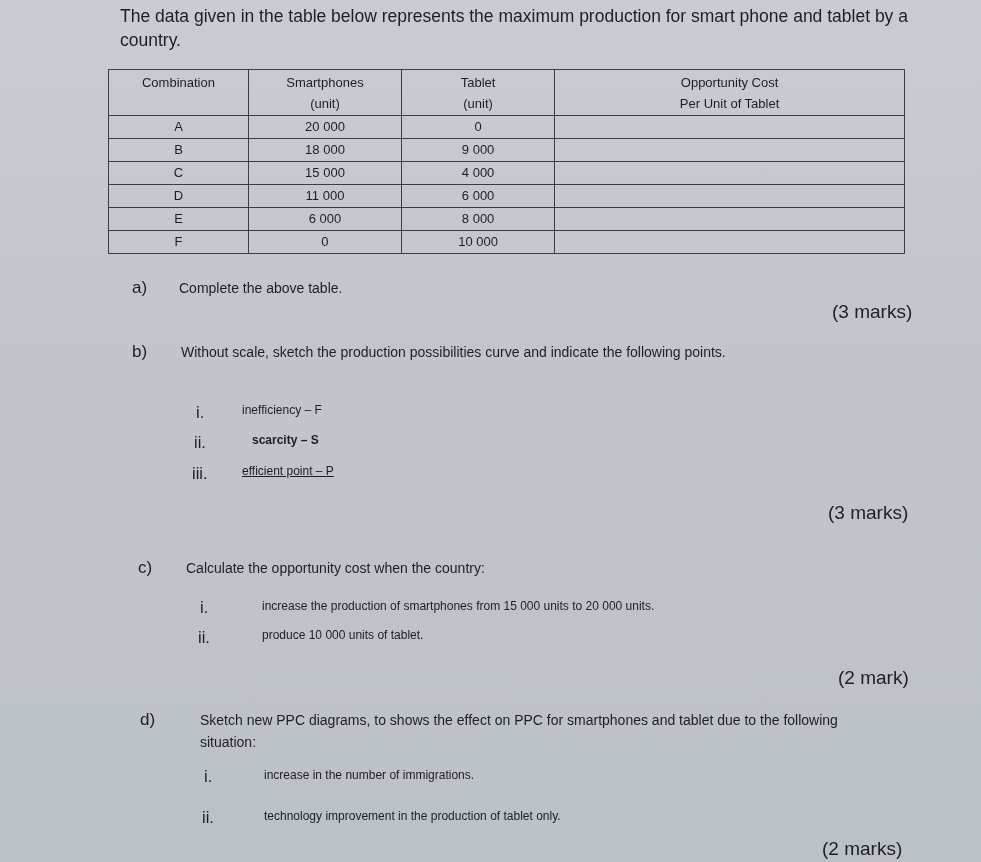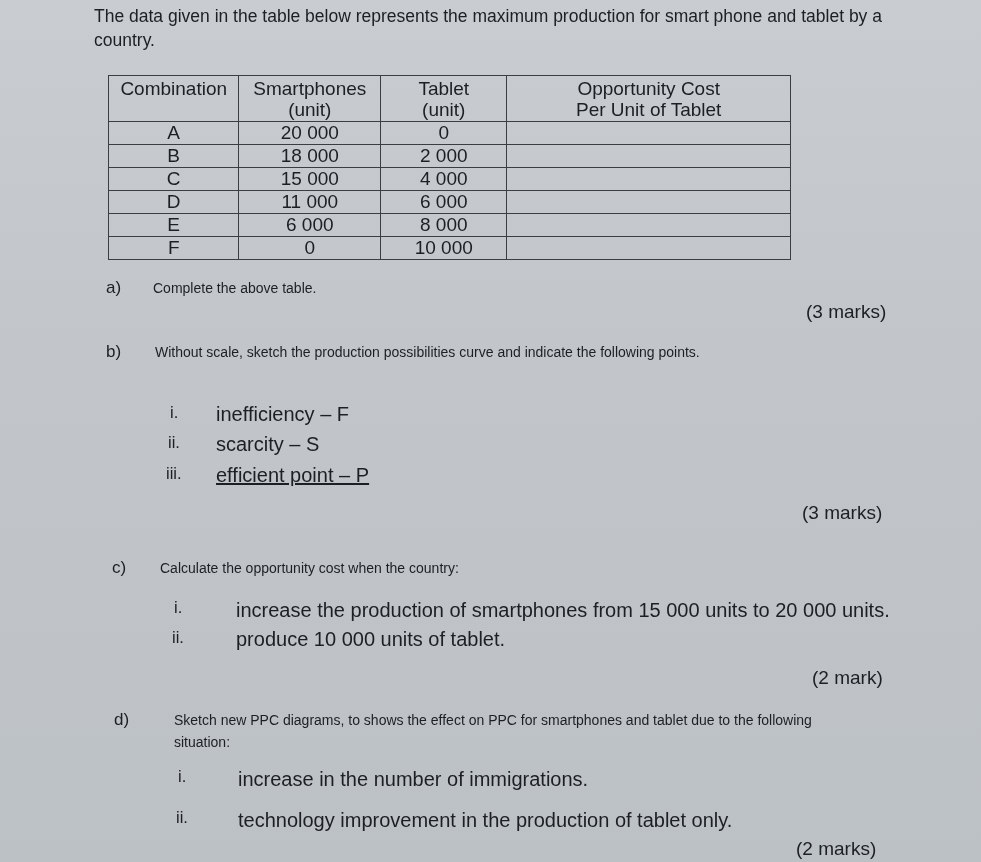--- a/index.html
+++ b/index.html
@@ -3,38 +3,38 @@
 <meta charset="utf-8">
 <style>
   html, body { margin: 0; padding: 0; }
   body {
     width: 981px; height: 862px; overflow: hidden;
     background: linear-gradient(180deg, #c9ccd1 0%, #c2c6cb 40%, #bcc1c6 100%);
     font-family: "Liberation Sans", sans-serif;
     color: #1c1f24;
     position: relative;
   }
-  .abs { position: absolute; }
+  .abs { position: absolute; margin-left: 26px; }
   .intro { left: 94px; top: 4px; width: 790px; font-size: 17.5px; line-height: 24px; }
   table.ppc {
-    position: absolute; left: 108px; top: 75px; width: 683px;
-    border-collapse: collapse; font-size: 19px;
+    position: absolute; left: 108px; top: 69px; width: 797px;
+    border-collapse: collapse; font-size: 13px;
   }
   table.ppc th, table.ppc td {
     border: 1.3px solid #3a3e44; text-align: center; padding: 0; font-weight: normal;
   }
   table.ppc th { line-height: 21px; padding-top: 2px; padding-bottom: 1px; vertical-align: top; }
   table.ppc td { height: 22px; line-height: 22px; }
   table.ppc th.oc { border-right: 1.3px solid #3a3e44; }
   .col1 { width: 137px; } .col2 { width: 150px; } .col3 { width: 150px; } .col4 { width: 344px; }
   .q-label { font-size: 17px; }
   .q-text { font-size: 14px; line-height: 22px; }
   .marks { font-size: 19px; }
   .sub-num { font-size: 16.5px; }
-  .sub-text { font-size: 20px; }
+  .sub-text { font-size: 12px; }
 </style>
 </head>
 <body>
 
 <div class="abs intro">The data given in the table below represents the maximum production for smart phone and tablet by a country.</div>
 
 <table class="ppc">
   <thead>
     <tr>
       <th class="col1">
@@ -57,21 +57,21 @@
   <tbody>
     <tr>
       <td>A</td>
       <td>20 000</td>
       <td>0</td>
       <td></td>
     </tr>
     <tr>
       <td>B</td>
       <td>18 000</td>
-      <td>2 000</td>
+      <td>9 000</td>
       <td></td>
     </tr>
     <tr>
       <td>C</td>
       <td>15 000</td>
       <td>4 000</td>
       <td></td>
     </tr>
     <tr>
       <td>D</td>
@@ -96,21 +96,21 @@
 
 <div class="abs q-label" style="left:106px; top:278px;">a)</div>
 <div class="abs q-text" style="left:153px; top:277px;">Complete the above table.</div>
 <div class="abs marks" style="left:806px; top:301px;">(3 marks)</div>
 
 <div class="abs q-label" style="left:106px; top:342px;">b)</div>
 <div class="abs q-text" style="left:155px; top:341px; width:710px; text-align:justify; text-align-last:left;">Without scale, sketch the production possibilities curve and indicate the following points.</div>
 <div class="abs sub-num" style="left:170px; top:403px;">i.</div>
 <div class="abs sub-text" style="left:216px; top:403px;">inefficiency – F</div>
 <div class="abs sub-num" style="left:168px; top:433px;">ii.</div>
-<div class="abs sub-text" style="left:216px; top:433px;">scarcity – S</div>
+<div class="abs sub-text" style="left:226px; top:433px;font-weight:bold;">scarcity – S</div>
 <div class="abs sub-num" style="left:166px; top:464px;">iii.</div>
 <div class="abs sub-text" style="left:216px; top:464px;text-decoration:underline;">efficient point – P</div>
 <div class="abs marks" style="left:802px; top:502px;">(3 marks)</div>
 
 <div class="abs q-label" style="left:112px; top:558px;">c)</div>
 <div class="abs q-text" style="left:160px; top:557px;">Calculate the opportunity cost when the country:</div>
 <div class="abs sub-num" style="left:174px; top:598px;">i.</div>
 <div class="abs sub-text" style="left:236px; top:599px;">increase the production of smartphones from 15 000 units to 20 000 units.</div>
 <div class="abs sub-num" style="left:172px; top:628px;">ii.</div>
 <div class="abs sub-text" style="left:236px; top:628px;">produce 10 000 units of tablet.</div>

